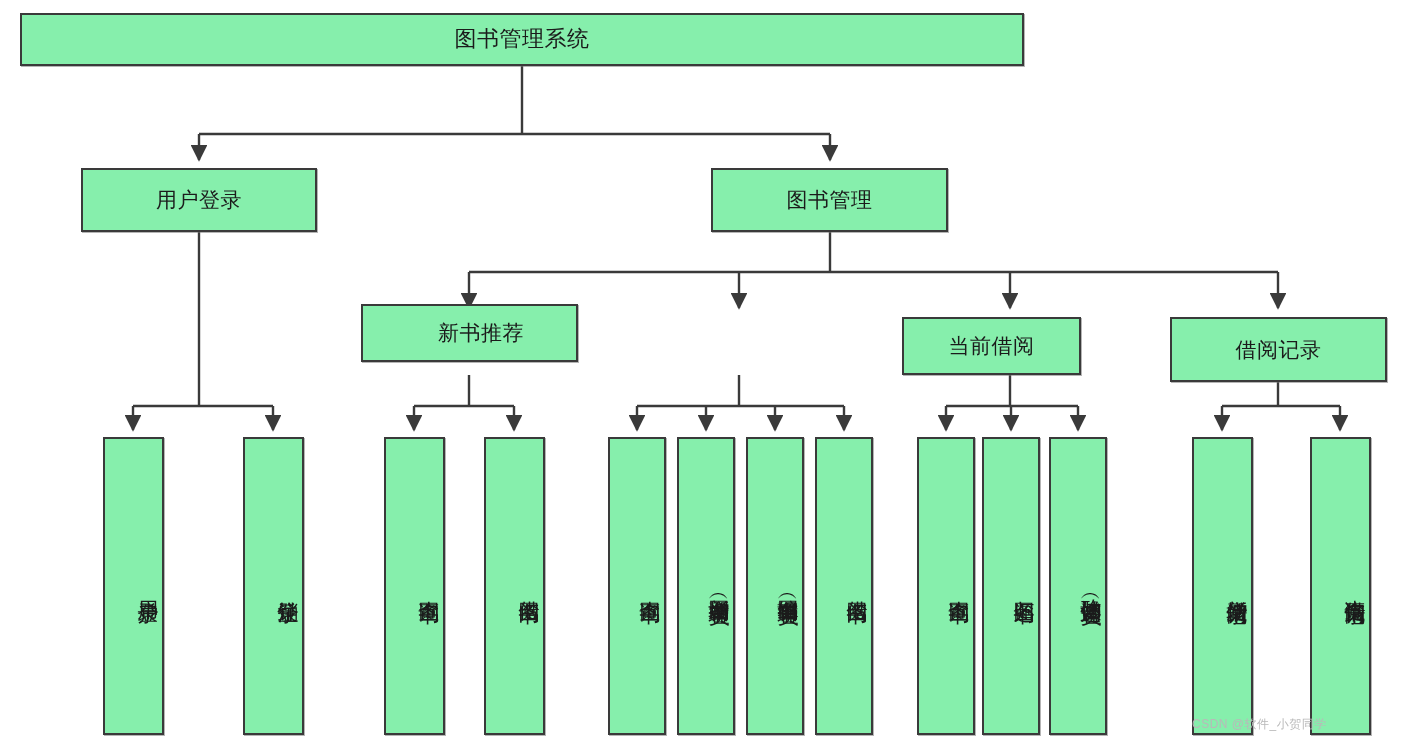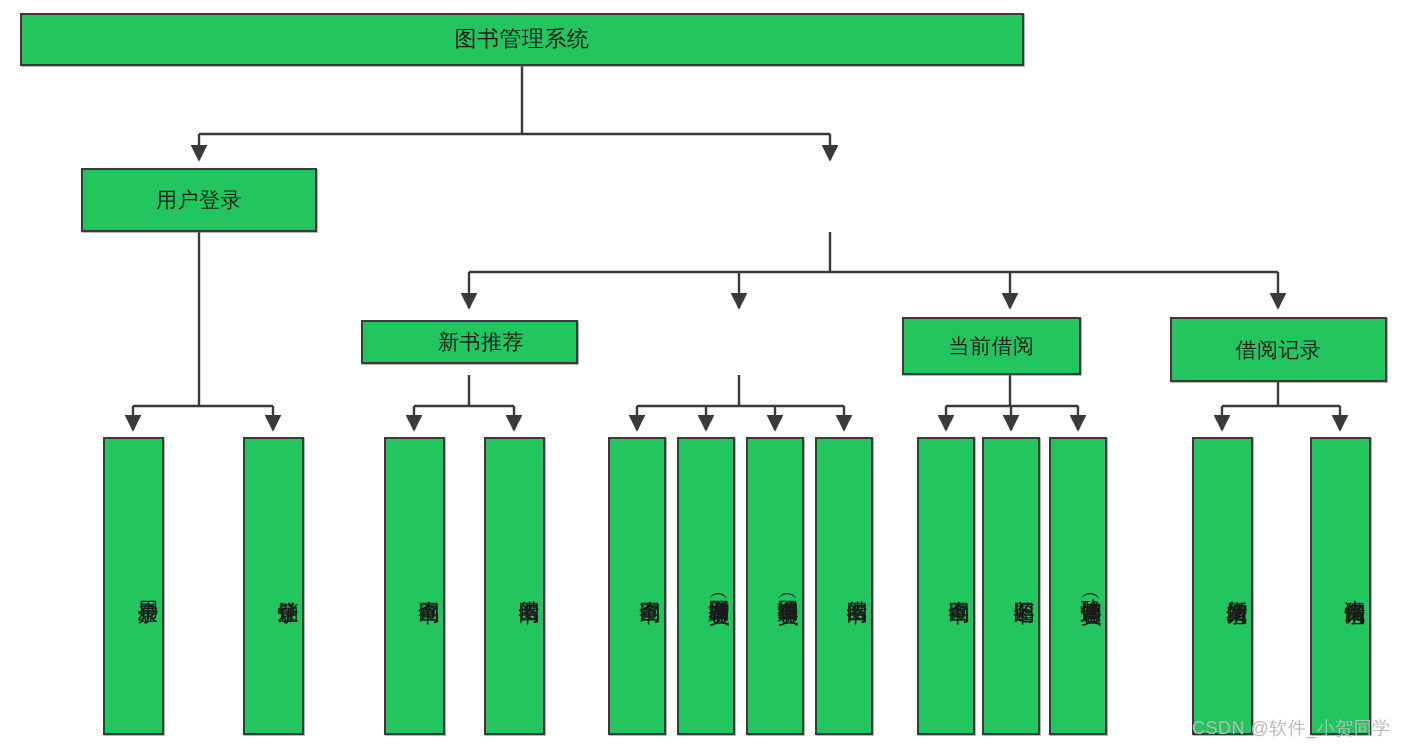--- a/index.html
+++ b/index.html
@@ -23,21 +23,21 @@
     position: absolute;
     left: 0;
     top: 0;
     width: 1405px;
     height: 747px;
     pointer-events: none;
   }
   .node {
     position: absolute;
     box-sizing: border-box;
-    background: #22c55e;
+    background: #86efac;
     border: 2px solid #3a3a3a;
     display: flex;
     align-items: center;
     justify-content: center;
     text-align: right;
     color: #1b1b1b;
     line-height: 1.12;
     box-shadow: 1px 1px 0 0 rgba(120,120,120,0.55);
   }
   .node.horiz {
@@ -59,21 +59,21 @@
     white-space: nowrap;
     overflow: visible;
   }
   .node.vert .vlabel {
     writing-mode: vertical-rl;
     text-orientation: upright;
     display: block;
   }
   .watermark {
     position: absolute;
-    font-size: 18px;
+    font-size: 12px;
     color: #b9b9b9;
     letter-spacing: 0.5px;
     white-space: nowrap;
     font-family: "Liberation Sans", "DejaVu Sans", sans-serif;
   }
 </style>
 </head>
 <body>
 
 <div id="diagram-root">
@@ -128,22 +128,25 @@
     </g>
   </svg>
 
   <div class="node horiz root" style="left:20px; top:13px; width:1004px; height:53px;">
     <span>图书管理系统</span>
   </div>
 
   <div class="node horiz" style="left:81px; top:168px; width:236px; height:64px;">
     <span>用户登录</span>
   </div>
-
-  <div class="node horiz" style="left:361px; top:320px; width:217px; height:44px;padding-left:29px;">
+  <div class="node horiz" style="left:711px; top:168px; width:237px; height:64px;">
+    <span>图书管理</span>
+  </div>
+
+  <div class="node horiz" style="left:361px; top:304px; width:217px; height:58px;padding-left:29px;">
     <span>新书推荐</span>
   </div>
   <div class="node horiz" style="left:902px; top:317px; width:179px; height:58px;">
     <span>当前借阅</span>
   </div>
   <div class="node horiz" style="left:1170px; top:317px; width:217px; height:65px;">
     <span>借阅记录</span>
   </div>
 
   <div class="node vert" style="left:103px; top:437px; width:61px; height:298px;">

